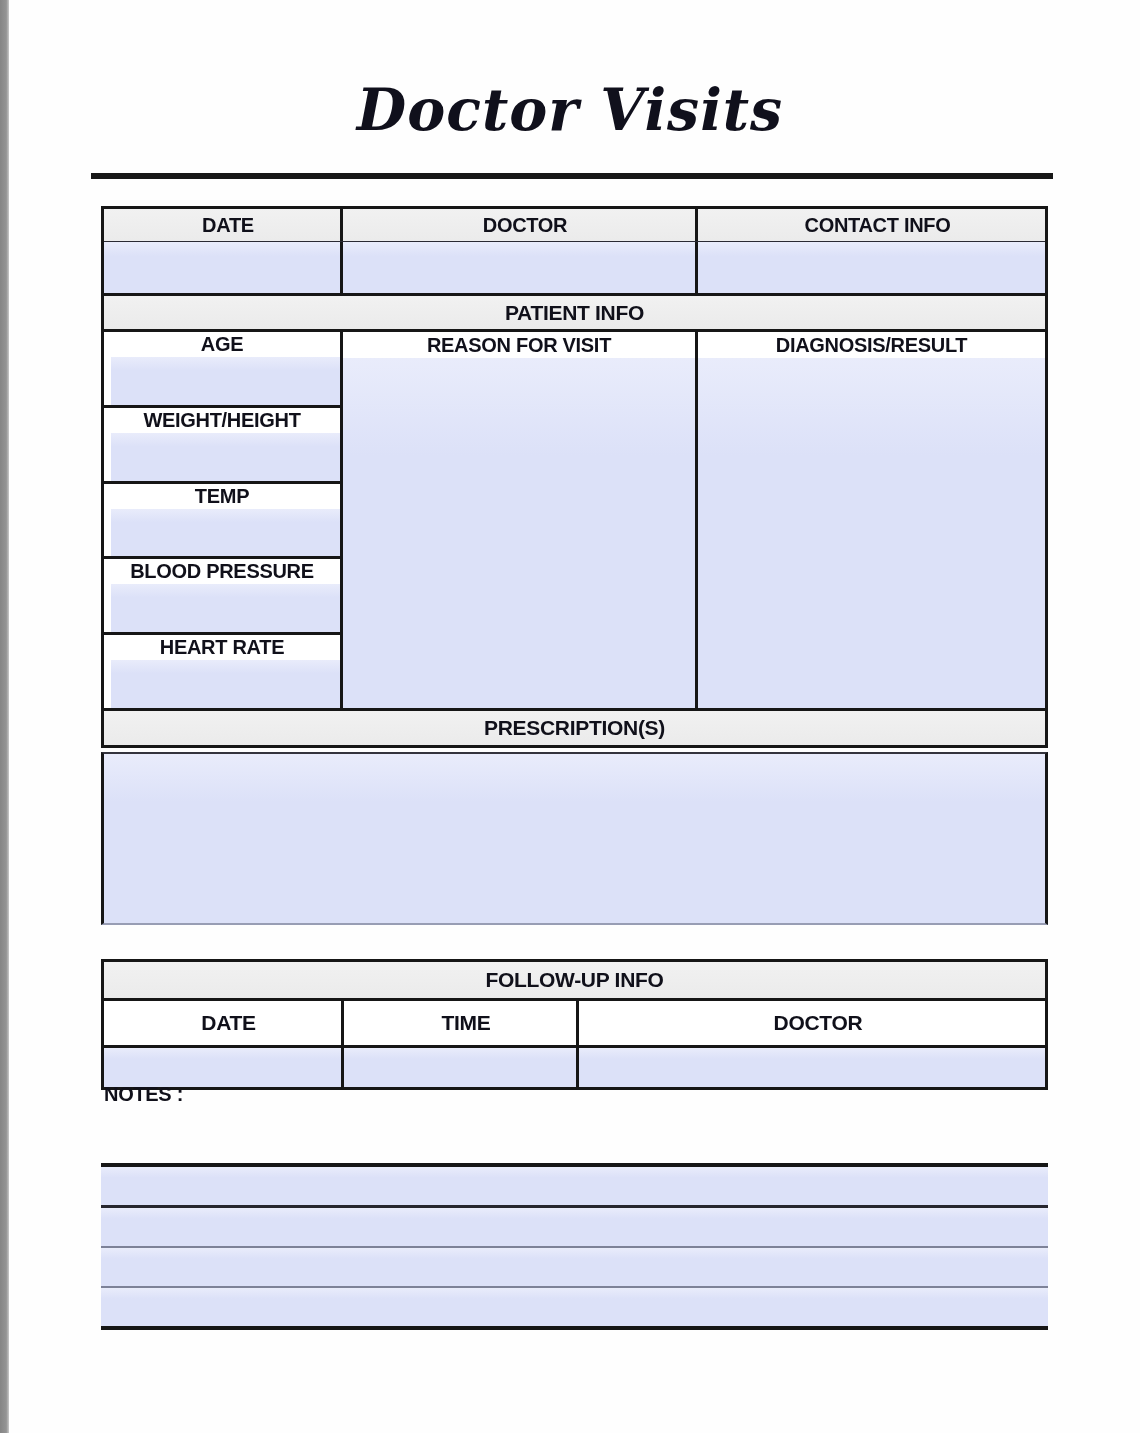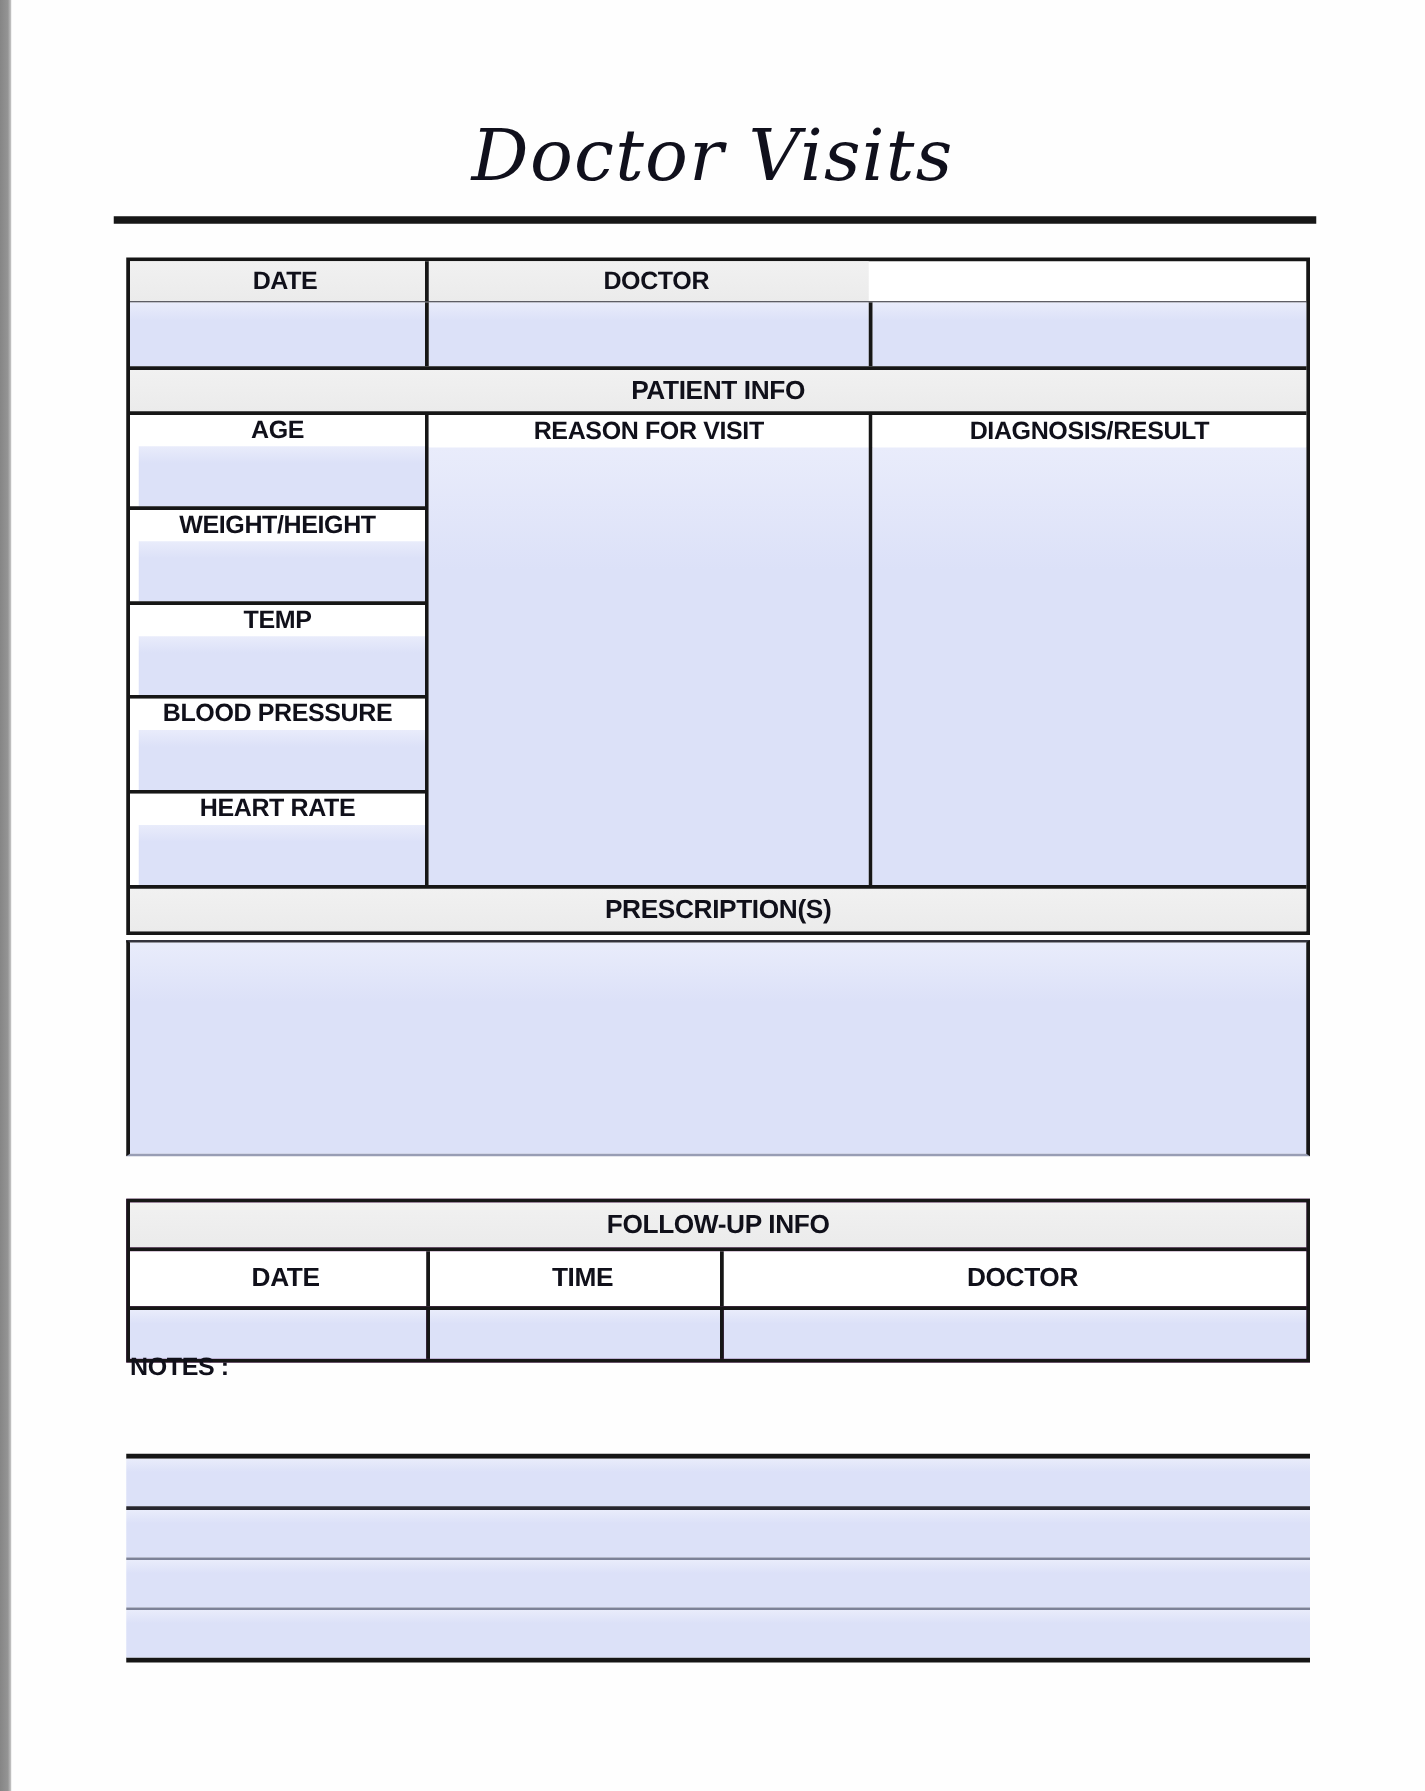--- a/index.html
+++ b/index.html
@@ -18,26 +18,26 @@
   
   .edge-strip {
     position: absolute;
     left: 0; top: 0;
     width: 9px; height: 100%;
     background: linear-gradient(90deg, #858585 0%, #949494 70%, #c9c9c9 100%);
   }
 
   .page-title {
     position: absolute;
-    top: 92px; left: 0;
+    top: 76px; left: 0;
     width: 100%;
     text-align: center;
     font-family: "DejaVu Serif", serif;
     font-style: italic;
-    font-weight: normal;
+    font-weight: bold;
     font-size: 57px;
     letter-spacing: 1px;
     color: #10101c;
   }
   .title-rule {
     position: absolute;
     left: 91px; top: 173px;
     width: 962px; height: 6px;
     background: #171717;
   }
@@ -115,21 +115,21 @@
 
   
   .followup-block {
     position: absolute;
     left: 101px; top: 959px;
     width: 947px; height: 131px;
     border: 3px solid #161616;
     box-sizing: border-box;
     display: flex;
     flex-direction: column;
-    background: #701a75;
+    background: #000000;
   }
   .followup-title { height: 36px; flex: 0 0 36px; border-bottom: 3px solid #161616; font-size: 21px; }
   .followup-headers {
     display: grid;
     grid-template-columns: 237px 235px 1fr;
     flex: 1 1 auto;
   }
   .followup-headers .cell { background: #ffffff; display: flex; align-items: center; justify-content: center; font-size: 21px; }
   .followup-values {
     display: grid;
@@ -171,20 +171,21 @@
   <div class="edge-strip"></div>
 
   <div class="page-title">Doctor Visits</div>
   <div class="title-rule"></div>
 
   <div class="main-block">
 
     <div class="visit-headers row-borders">
       <div class="cell gray-band lbl">DATE</div>
       <div class="cell gray-band lbl">DOCTOR</div>
+      <div class="cell gray-band lbl">CONTACT INFO</div>
     </div>
 
     <div class="visit-values row-borders">
       <div class="cell blue-field"></div>
       <div class="cell blue-field"></div>
       <div class="cell blue-field"></div>
     </div>
 
     <div class="section-band gray-band lbl">PATIENT INFO</div>
 

